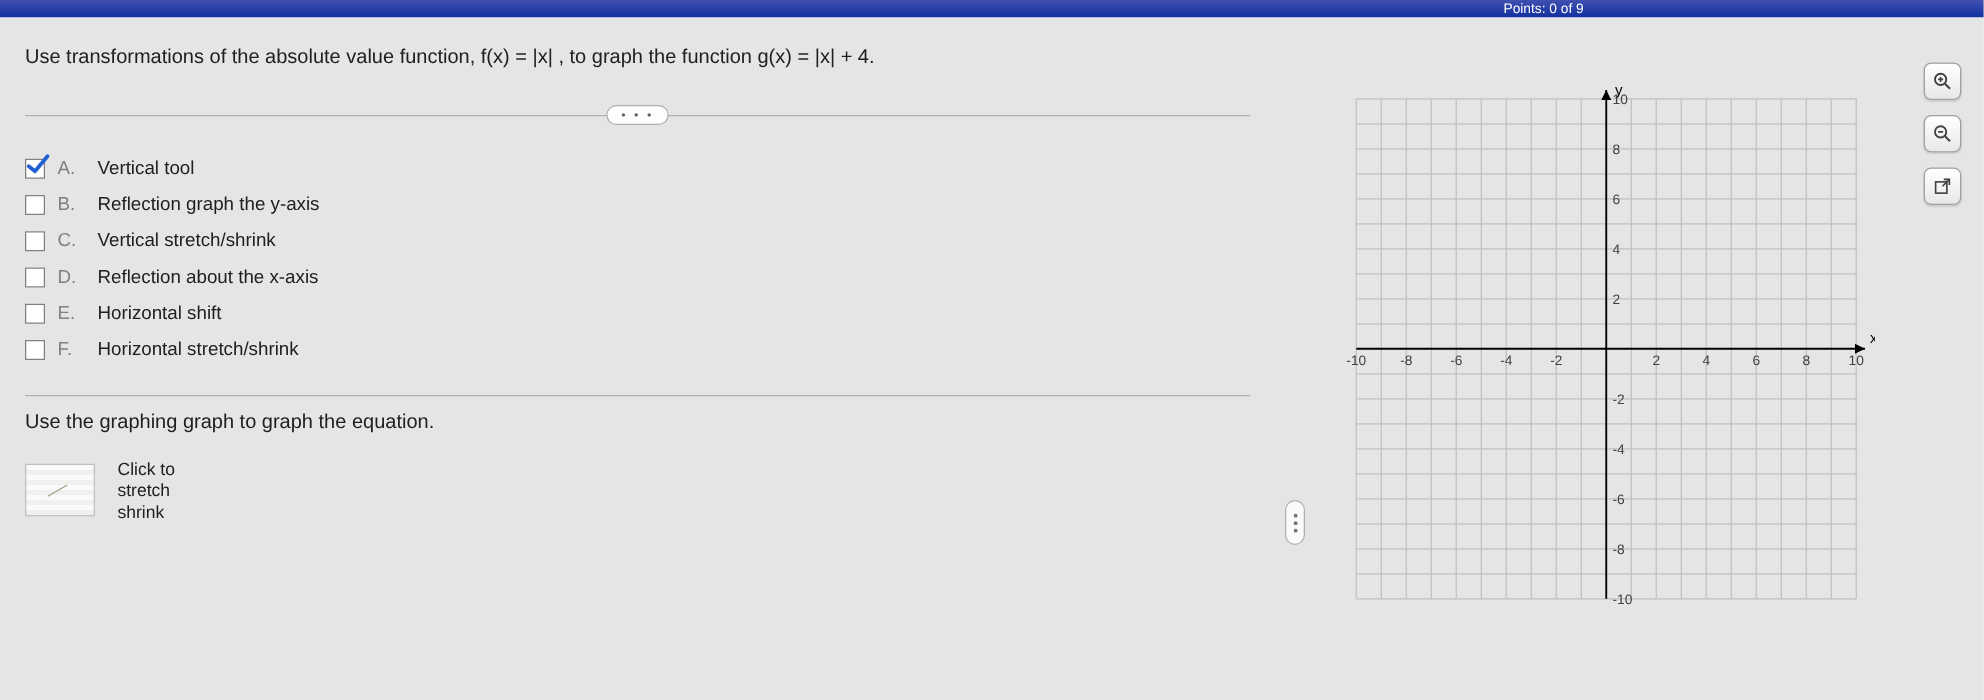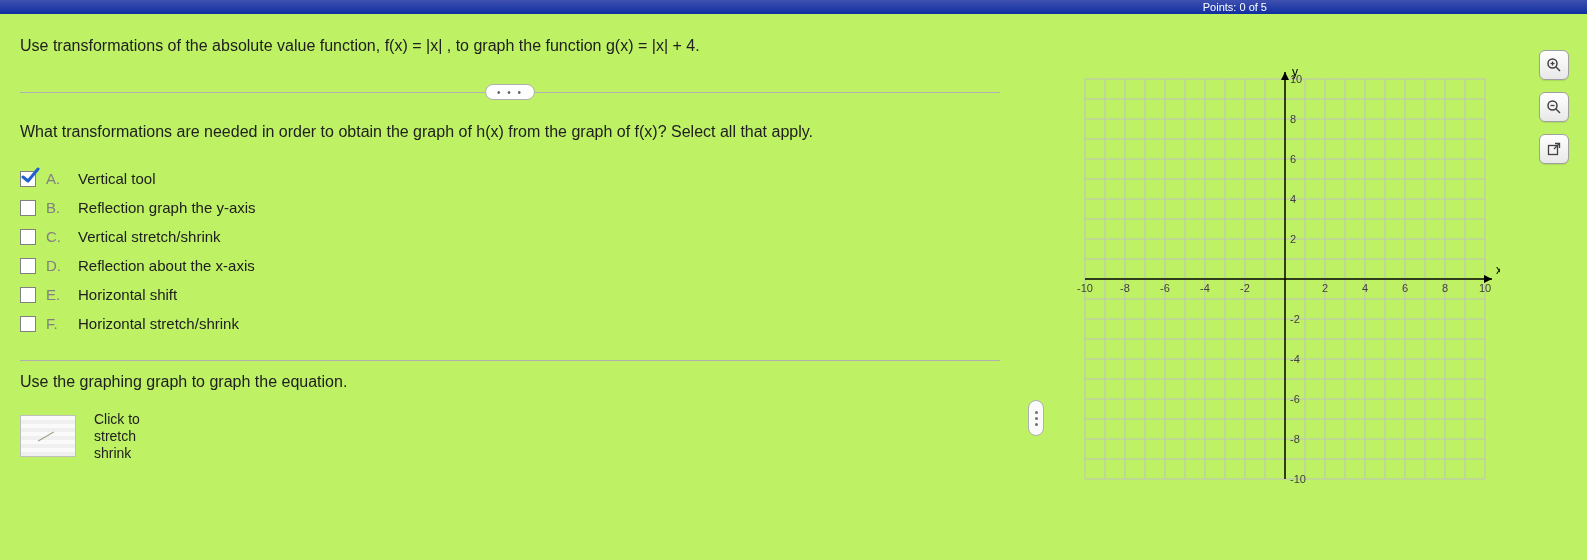--- a/index.html
+++ b/index.html
@@ -18,21 +18,21 @@
       font-size: 11px;
       display: flex;
       justify-content: flex-end;
       padding-right: 320px;
       align-items: center;
     }
     .main-container {
       display: flex;
       padding: 0;
       height: 546px;
-      background: #bef264;
+      background: #e5e5e5;
     }
     .left-panel {
       width: 1020px;
       padding: 20px 20px 10px 20px;
       color: #303030;
     }
     .question-text {
       font-size: 16px;
       line-height: 1.5;
       color: #202020;
@@ -198,33 +198,32 @@
       justify-content: center;
       cursor: pointer;
       box-shadow: 0 1px 1px rgba(0,0,0,0.1);
     }
     .tool-btn svg { width: 16px; height: 16px; }
   </style>
 </head>
 <body>
 
 <div class="top-bar">
-  <span>Points: 0 of 5</span>
+  <span>Points: 0 of 9</span>
 </div>
 
 <div class="main-container">
   <div class="left-panel">
     <div class="question-text">Use transformations of the absolute value function, f(x) = |x| , to graph the function g(x) = |x| + 4.</div>
 
     <div class="divider-row">
       <div class="divider-line"></div>
       <div class="ellipsis-capsule">• • •</div>
     </div>
 
-    <div class="subquestion">What transformations are needed in order to obtain the graph of h(x) from the graph of f(x)? Select all that apply.</div>
 
     <div class="options">
       <div class="option">
         <div class="checkbox checked">
           <svg class="checkmark-svg" viewBox="0 0 20 20">
             <path d="M3 11 L8 15 L18 3" stroke="#2060d0" stroke-width="3" fill="none" stroke-linecap="round" stroke-linejoin="round"></path>
           </svg>
         </div>
         <span class="option-letter">A.</span>
         <span class="option-text">Vertical tool</span>

